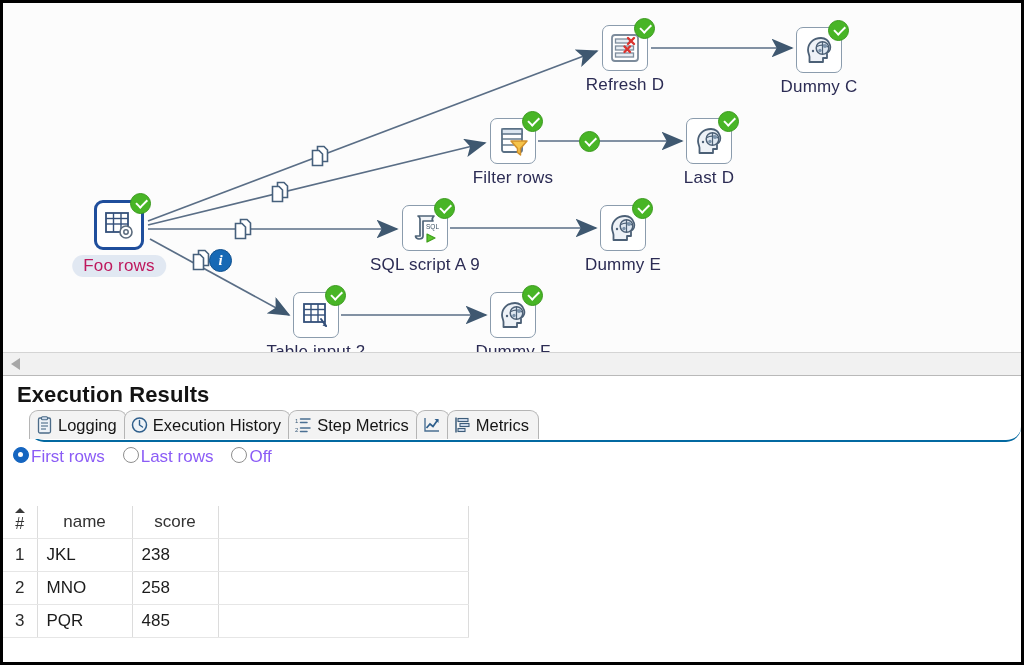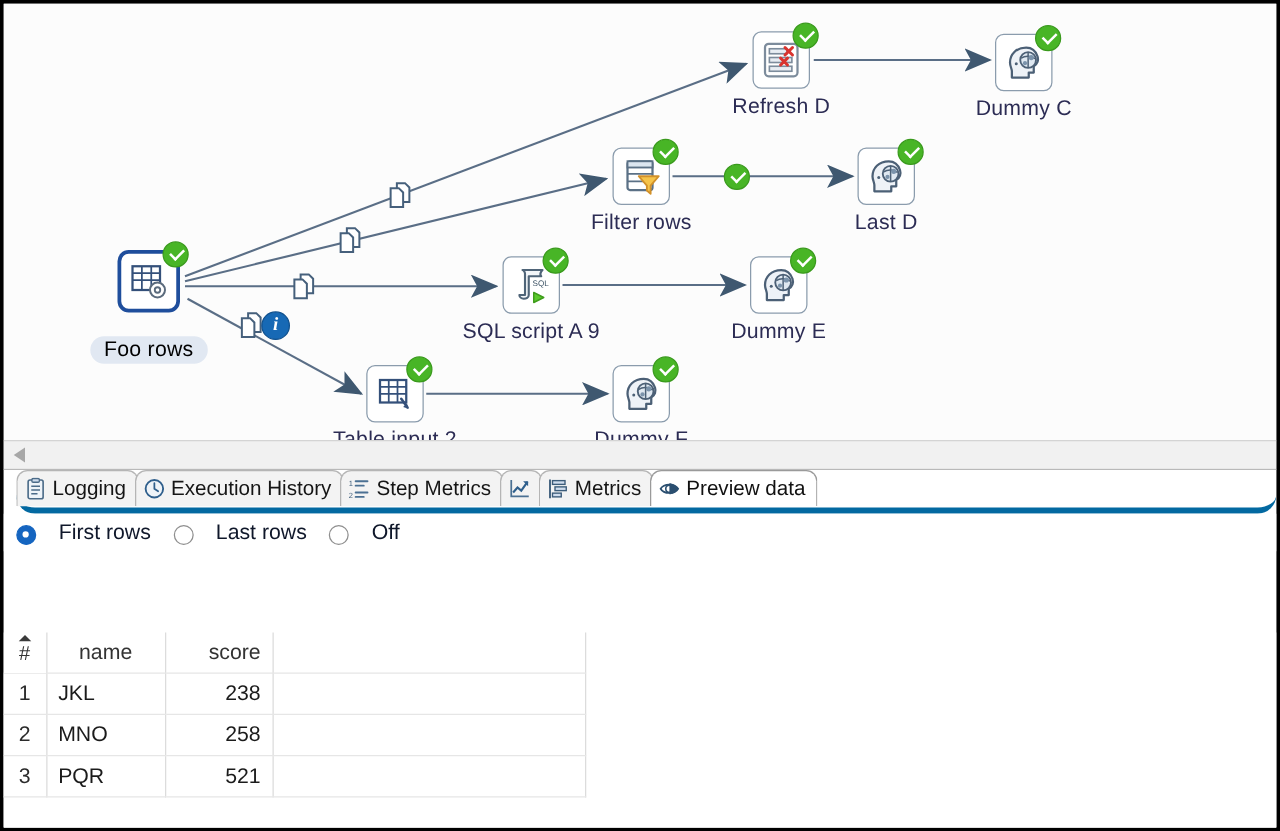--- a/index.html
+++ b/index.html
@@ -31,21 +31,21 @@
     border:3px solid #1f4e9c;border-radius:9px;
     left:-25px;top:-25px;width:50px;height:50px;
   }
   .node .glyph{position:absolute;left:-18px;top:-18px;width:36px;height:36px;}
   .node.selected .glyph{left:-17px;top:-17px;width:34px;height:34px;}
   .node .label{
     position:absolute;left:50%;top:27px;transform:translateX(-50%);
     white-space:nowrap;font-size:17px;color:#2c2c54;letter-spacing:.2px;
   }
   .node.selected .label{
-    top:44px;background:#e1e8f2;border-radius:11px;padding:1px 11px;color:#000000;
+    top:30px;background:#e1e8f2;border-radius:11px;padding:1px 11px;color:#be185d;
   }
   .badge-ok{
     position:absolute;width:21px;height:21px;border-radius:50%;
     background:#48b526;border:1px solid #3a9a1d;box-sizing:border-box;
   }
   .badge-ok::after{
     content:"";position:absolute;left:4.5px;top:5px;width:9px;height:4.5px;
     border-left:2.6px solid #fff;border-bottom:2.6px solid #fff;
     transform:rotate(-45deg);
   }
@@ -73,40 +73,40 @@
   #results{
     position:absolute;left:0;right:0;top:372px;bottom:0;
     background:#ffffff;border-top:1px solid #b9b9b9;
   }
   #results-title{
     margin:6px 0 2px 14px;font-size:22px;font-weight:bold;color:#141414;
     letter-spacing:.1px;
   }
 
   #tabs{
-    position:relative;height:30px;margin-left:10px;
-    border-bottom:5px solid #0369a1;
+    position:relative;height:30px;margin-left:26px;
+    border-bottom:2px solid #0369a1;
     border-radius:15px;
   }
   .tab{
     position:relative;float:left;height:29px;box-sizing:border-box;
     padding:0 9px 0 6px;display:flex;align-items:center;gap:5px;
     font-size:16.5px;color:#151515;cursor:default;
     background:#f3f3f3;
     border:1px solid #b5b5b5;border-bottom:none;
     border-radius:9px 9px 0 0;margin-right:-3px;
   }
   .tab.active{background:#ffffff;color:#111;border-color:#9a9a9a;z-index:5;}
   .tab .ticon{width:17px;height:18px;flex:0 0 17px;position:relative;}
 
   #mode-row{
     height:30px;display:flex;align-items:center;gap:0;
     padding-left:10px;background:#ffffff;
   }
-  .radio{display:flex;align-items:flex-end;gap:18px;margin-right:18px;font-size:17px;color:#0f172a;}
+  .radio{display:flex;align-items:flex-start;gap:2px;margin-right:18px;font-size:17px;color:#8b5cf6;}
   .radio .dot{
     width:16px;height:16px;border-radius:50%;border:1.6px solid #8f8f8f;
     box-sizing:border-box;background:#fff;position:relative;
   }
   .radio.on .dot{border:1.6px solid #1565c0;background:#1565c0;}
   .radio.on .dot::after{
     content:"";position:absolute;left:4px;top:4px;width:5px;height:5px;
     border-radius:50%;background:#ffffff;
   }
 
@@ -117,21 +117,21 @@
     border-right:1px solid #dcdcdc;border-bottom:1px solid #e6e6e6;
     height:32px;padding:0 9px;font-weight:normal;text-align:left;
     background:#ffffff;
   }
   th{color:#333;text-align:center;}
   col.c-idx{width:34px;}
   col.c-name{width:95px;}
   col.c-score{width:86px;}
   col.c-pad{width:250px;}
   .idx{text-align:center;color:#2b2b2b;padding:0 4px;}
-  .num{text-align:right;}
+  .num{}
   .sorthdr{position:relative;text-align:center;padding:0;}
   .sorthdr .caret{
     position:absolute;left:50%;top:2px;transform:translateX(-50%);
     width:0;height:0;border-left:5px solid transparent;
     border-right:5px solid transparent;border-bottom:5px solid #3a3a3a;
   }
   .sorthdr .hash{position:absolute;left:0;right:0;top:9px;text-align:center;font-size:16px;}
 </style>
 </head>
 <body>
@@ -337,20 +337,21 @@
       <div class="badge-ok"></div>
       <div class="label">Dummy F</div>
     </div>
 
     <div id="hscroll">
       <div class="arrow"></div>
     </div>
   </div>
 
   <div id="results">
+    <div id="results-title">Execution Results</div>
 
     <div id="tabs">
       <div class="tab">
         <span class="ticon">
           <svg width="17" height="18" viewBox="0 0 17 18">
             <rect x="2.5" y="2" width="12" height="15" rx="1.5" fill="#eef3f8" stroke="#4b6b88" stroke-width="1.3"></rect>
             <rect x="5.5" y="0.8" width="6" height="3" rx="1" fill="#cfdced" stroke="#4b6b88" stroke-width="1.1"></rect>
             <g stroke="#4b6b88" stroke-width="1.1">
                 <line x1="5" y1="7" x2="12" y2="7"></line>
                 <line x1="5" y1="10" x2="12" y2="10"></line>
@@ -398,30 +399,20 @@
           <svg width="17" height="18" viewBox="0 0 17 18">
             <line x1="2" y1="1.5" x2="2" y2="16.5" stroke="#3c5c7a" stroke-width="1.5"></line>
             <g fill="#cfdced" stroke="#3c5c7a" stroke-width="1.1">
               <rect x="4" y="2.5" width="10" height="3"></rect>
               <rect x="6" y="7.5" width="9" height="3"></rect>
               <rect x="4" y="12.5" width="7" height="3"></rect>
             </g>
           </svg>
         </span>
         <span>Metrics</span>
-      </div>
-      <div class="tab active">
-        <span class="ticon">
-          <svg width="17" height="18" viewBox="0 0 17 18">
-            <path d="M1.5,9 C4,4.5 13,4.5 15.5,9 C13,13.5 4,13.5 1.5,9 Z" fill="#fff" stroke="#2b4f70" stroke-width="1.4"></path>
-            <path d="M8.5,4.6 C10.9,4.6 13.9,6.3 15.4,9 C13.9,11.7 10.9,13.4 8.5,13.4 Z" fill="#2b4f70"></path>
-            <circle cx="8.5" cy="9" r="2.9" fill="none" stroke="#2b4f70" stroke-width="1.3"></circle>
-          </svg>
-        </span>
-        <span>Preview data</span>
       </div>
     </div>
 
     <div id="mode-row">
       <label class="radio on">
         <span class="dot"></span>
         <span>First rows</span>
       </label>
       <label class="radio">
         <span class="dot"></span>
@@ -461,20 +452,20 @@
           </tr>
           <tr>
             <td class="idx">2</td>
             <td>MNO</td>
             <td class="num">258</td>
             <td></td>
           </tr>
           <tr>
             <td class="idx">3</td>
             <td>PQR</td>
-            <td class="num">521</td>
+            <td class="num">485</td>
             <td></td>
           </tr>
         </tbody>
       </table>
     </div>
   </div>
 </div>
 
 </body></html>

